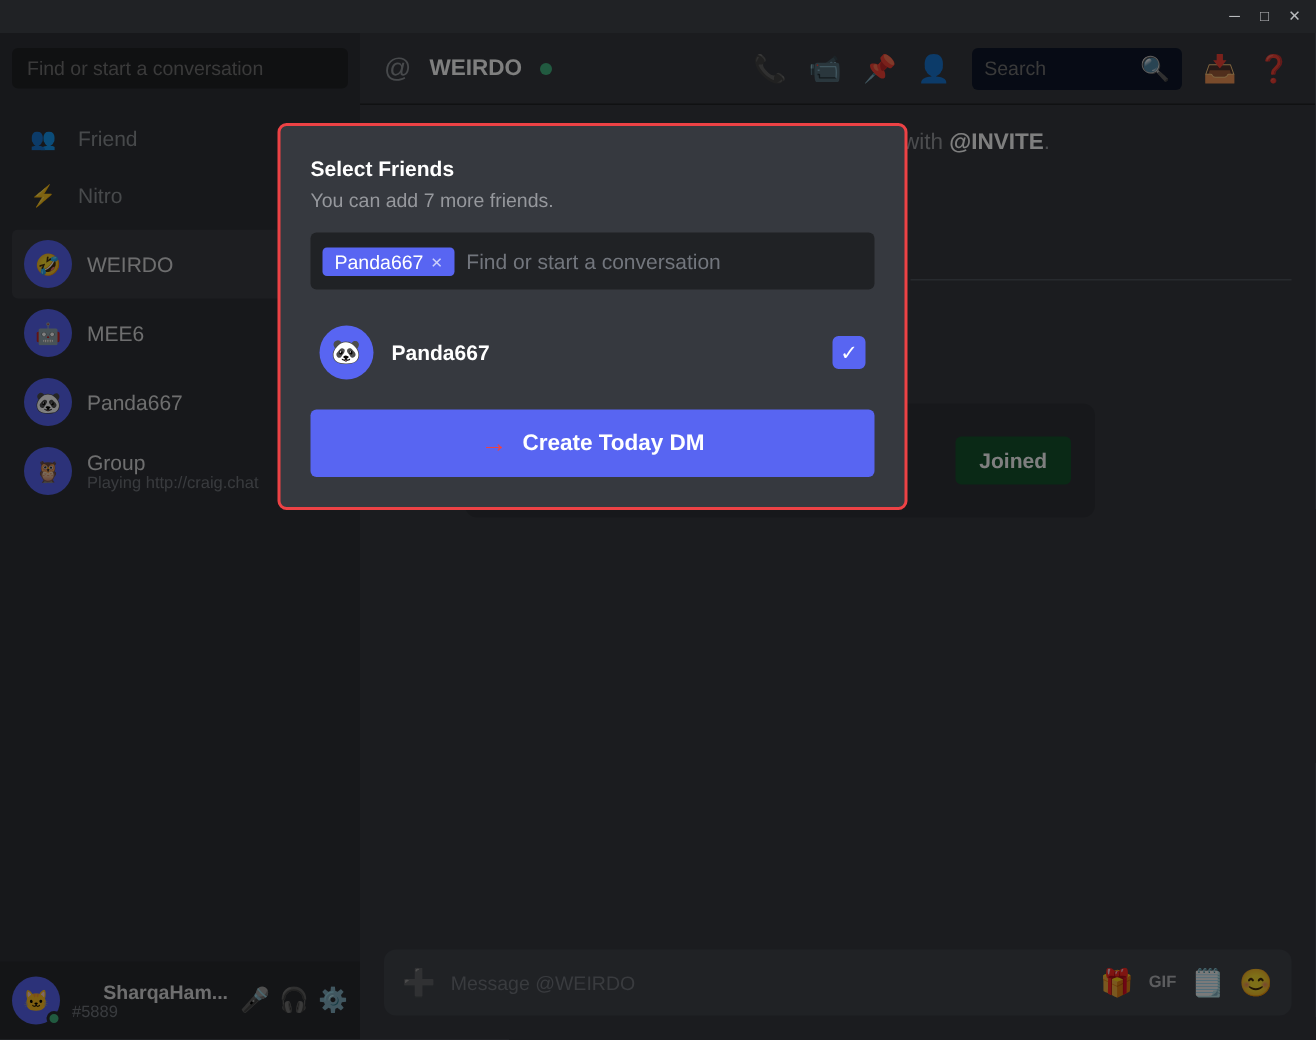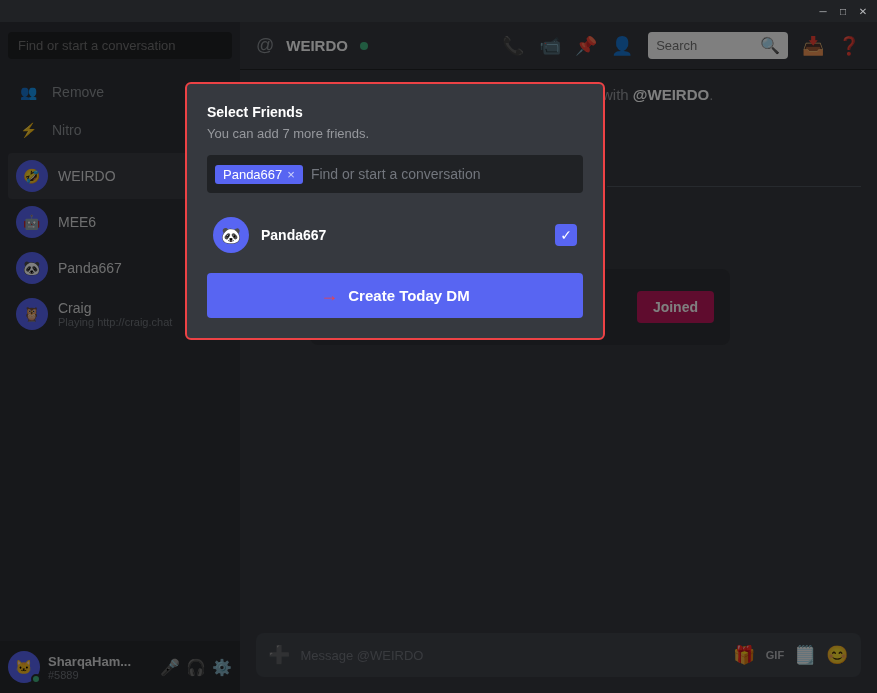--- a/index.html
+++ b/index.html
@@ -114,21 +114,21 @@
       padding: 0 8px;
       gap: 8px;
       margin-top: auto;
     }
     .user-bar .avatar {
       width: 32px; height: 32px; border-radius: 50%;
       background: #5865f2; display: flex; align-items: center; justify-content: center;
       font-size: 14px; flex-shrink: 0; position: relative; overflow: visible;
     }
     .user-bar-info { flex: 1; }
-    .user-bar-name { font-size: 13px; font-weight: 600; color: #dcddde; }
+    .user-bar-name { font-size: 13px; font-weight: 600; color: #dcddde; text-align: right; }
     .user-bar-tag { font-size: 11px; color: #72767d; }
     .user-bar-actions { display: flex; gap: 6px; }
     .user-bar-actions .icon-btn {
       width: 20px; height: 20px; color: #b9bbbe; cursor: pointer;
       display: flex; align-items: center; justify-content: center; font-size: 16px;
     }
 
     
     .main {
       flex: 1;
@@ -152,21 +152,21 @@
       font-size: 15px;
       font-weight: 600;
       color: #ffffff;
     }
     .channel-header .status-dot {
       width: 8px; height: 8px; border-radius: 50%; background: #43b581;
     }
     .header-actions { margin-left: auto; display: flex; align-items: center; gap: 14px; }
     .header-icon { color: #b9bbbe; cursor: pointer; font-size: 18px; }
     .header-search {
-      background: #ffffff;
+      background: #0f172a;
       border-radius: 4px;
       padding: 4px 8px;
       display: flex; align-items: center; gap: 6px;
       width: 140px;
     }
     .header-search input {
       background: none; border: none; outline: none;
       color: #72767d; font-size: 13px; width: 100%;
     }
 
@@ -264,21 +264,21 @@
     }
     .invite-card-icon {
       width: 48px; height: 48px; border-radius: 12px;
       background: #5865f2; display: flex; align-items: center; justify-content: center;
       font-size: 22px; flex-shrink: 0;
     }
     .invite-card-info { flex: 1; }
     .invite-card-server { font-size: 15px; font-weight: 600; color: #ffffff; margin-bottom: 3px; }
     .invite-card-channel { font-size: 12px; color: #8e9297; }
     .joined-btn {
-      background: #be185d;
+      background: #14532d;
       border: none;
       border-radius: 4px;
       color: #ffffff;
       padding: 8px 16px;
       font-size: 14px;
       font-weight: 600;
       cursor: pointer;
     }
 
     
@@ -452,21 +452,21 @@
 <div class="app">
 
   <div class="sidebar">
     <div class="search-bar">
       <input type="text" placeholder="Find or start a conversation" style="">
     </div>
 
     <div class="sidebar-nav">
       <div class="sidebar-item">
         <span class="icon">👥</span>
-        <span>Remove</span>
+        <span>Friend</span>
       </div>
       <div class="sidebar-item">
         <span class="icon">⚡</span>
         <span>Nitro</span>
       </div>
     </div>
 
 
     <div class="dm-list">
       <div class="dm-item active">
@@ -483,21 +483,21 @@
       </div>
       <div class="dm-item">
         <div class="avatar av-panda">🐼</div>
         <div class="dm-item-info">
           <div class="dm-item-name">Panda667</div>
         </div>
       </div>
       <div class="dm-item">
         <div class="avatar av-craig">🦉</div>
         <div class="dm-item-info">
-          <div class="dm-item-name">Craig</div>
+          <div class="dm-item-name">Group</div>
           <div class="dm-item-sub">Playing http://craig.chat</div>
         </div>
       </div>
     </div>
 
     <div class="user-bar">
       <div class="avatar" style="background:#5865f2; position:relative;">
         🐱
         <div class="online-indicator"></div>
       </div>
@@ -528,21 +528,21 @@
           <input type="text" placeholder="Search" style="">
           <span style="color:#8e9297;">🔍</span>
         </div>
         <span class="header-icon">📥</span>
         <span class="header-icon">❓</span>
       </div>
     </div>
 
     <div class="messages-area">
       <div class="intro-text">
-        <span>This is the beginning of your direct message history with </span><strong>@WEIRDO</strong>.
+        <span>This is the beginning of your direct message history with </span><strong>@INVITE</strong>.
       </div>
 
       <div class="mutual-server-bar">
         <div class="mutual-server-avatar">🤣</div>
         <span class="mutual-server-text">1 Mutual Server</span>
         <span class="dot-sep">•</span>
         <button class="action-btn">Remove Friend</button>
         <button class="action-btn">Block</button>
       </div>
 

